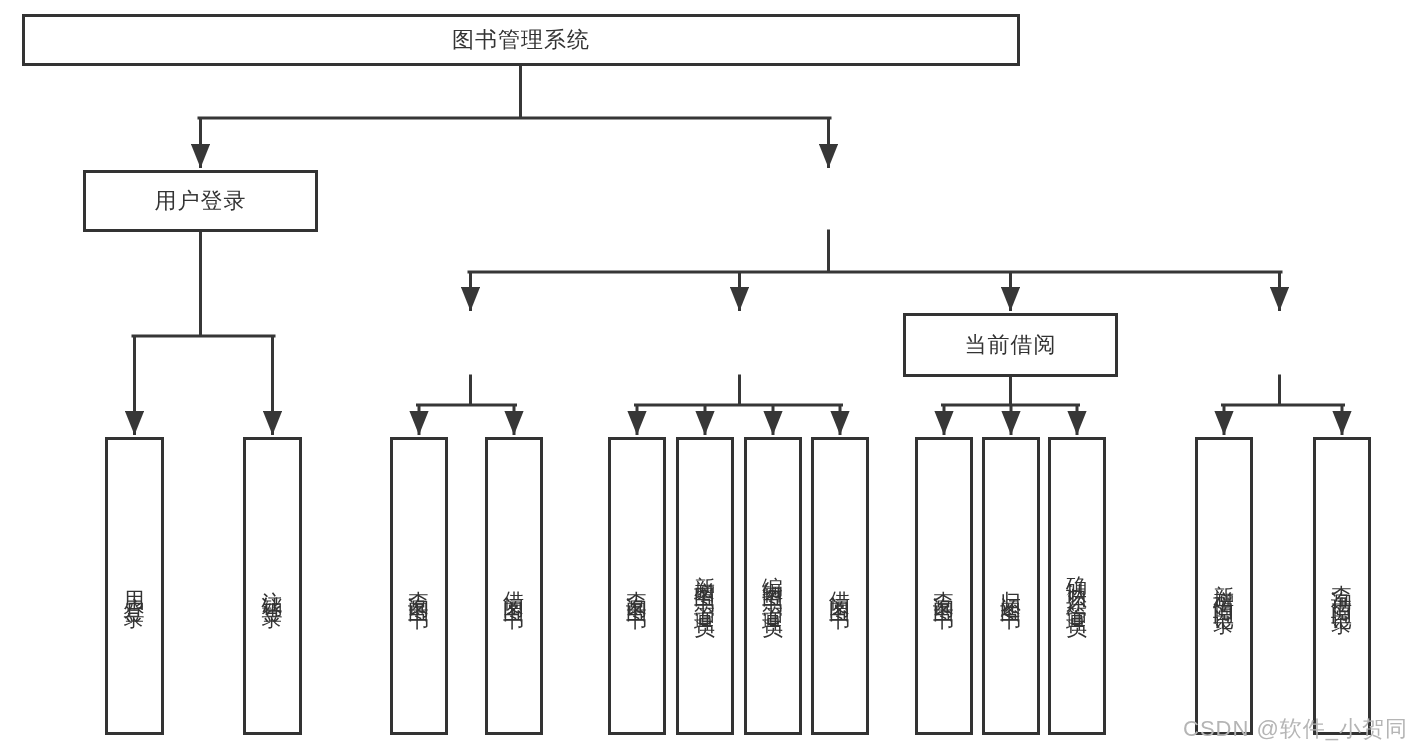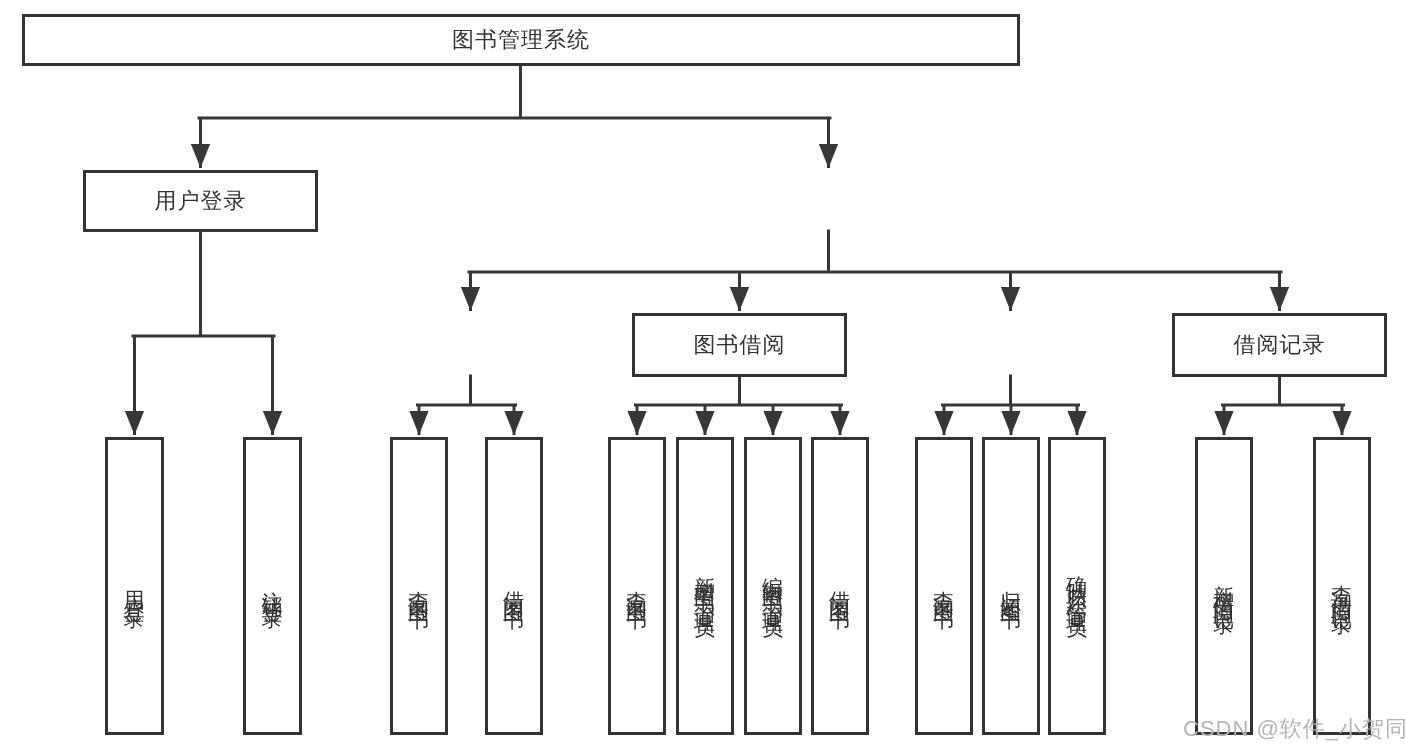--- a/index.html
+++ b/index.html
@@ -98,25 +98,22 @@
   </svg>
 
   <div class="node" style="left:22px;top:14px;width:998px;height:52px">
     <span class="lbl">图书管理系统</span>
   </div>
 
   <div class="node" style="left:83px;top:170px;width:235px;height:62px">
     <span class="lbl">用户登录</span>
   </div>
 
-  <div class="node" style="left:632px;top:313px;width:215px;height:64px">
-    <span class="lbl">图书借阅</span>
-  </div>
-  <div class="node" style="left:1172px;top:313px;width:215px;height:64px">
-    <span class="lbl">借阅记录</span>
+  <div class="node" style="left:903px;top:313px;width:215px;height:64px">
+    <span class="lbl">当前借阅</span>
   </div>
 
   <div class="node leaf" style="left:105px;top:437px;width:59px;height:298px">
     <span class="lbl">用户登录</span>
   </div>
   <div class="node leaf" style="left:243px;top:437px;width:59px;height:298px">
     <span class="lbl">注销登录</span>
   </div>
 
   <div class="node leaf" style="left:390px;top:437px;width:58px;height:298px">

